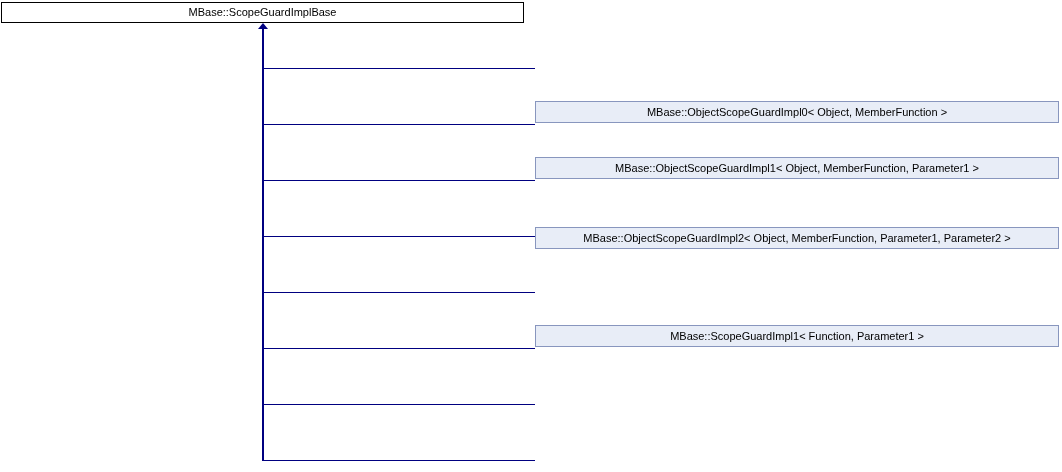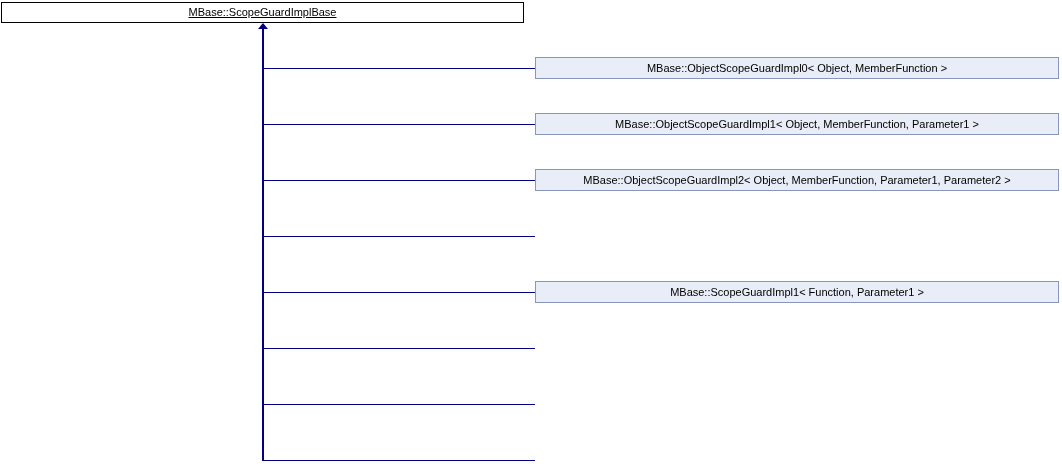--- a/index.html
+++ b/index.html
@@ -25,30 +25,30 @@
     overflow: hidden;
   }
   .base-node {
     left: 1px;
     top: 2px;
     width: 523px;
     height: 21px;
     line-height: 19px;
     background: #ffffff;
     border: 1px solid #000000;
-    text-decoration: underline;
   }
   .derived-node {
     left: 535px;
     width: 524px;
     height: 22px;
     line-height: 20px;
     background: var(--node-fill, #e8edf7);
     border: 1px solid var(--node-border, #8896be);
     cursor: pointer;
+    margin-top: 44px;
   }
   .vline {
     position: absolute;
     left: 262px;
     top: 29px;
     width: 2px;
     height: 432px;
     background: var(--edge-color, #000080);
   }
   .arrowhead {
@@ -89,20 +89,20 @@
   <div class="hline" style="top:348px"></div>
   <div class="hline" style="top:404px"></div>
   <div class="hline" style="top:460px"></div>
 
   <div class="node derived-node" style="top:57px">
     <span>MBase::ObjectScopeGuardImpl0&lt; Object, MemberFunction &gt;</span>
   </div>
   <div class="node derived-node" style="top:113px">
     <span>MBase::ObjectScopeGuardImpl1&lt; Object, MemberFunction, Parameter1 &gt;</span>
   </div>
-  <div class="node derived-node" style="top:169px">
+  <div class="node derived-node" style="top:183px">
     <span>MBase::ObjectScopeGuardImpl2&lt; Object, MemberFunction, Parameter1, Parameter2 &gt;</span>
   </div>
   <div class="node derived-node" style="top:281px">
     <span>MBase::ScopeGuardImpl1&lt; Function, Parameter1 &gt;</span>
   </div>
 
 </div>
 
 </body></html>

